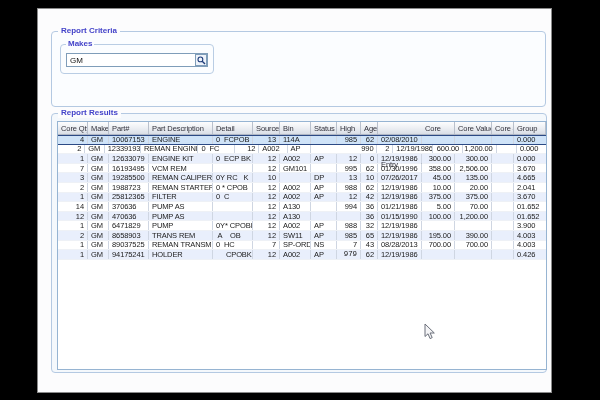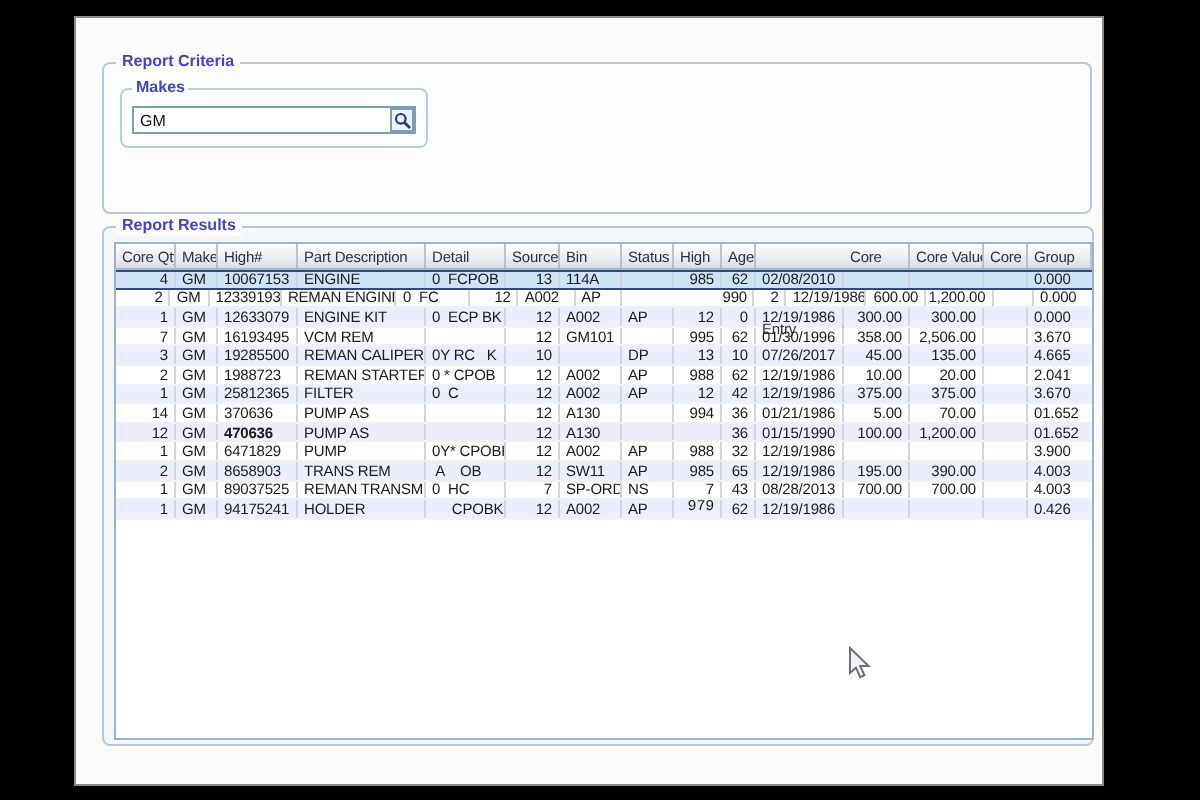--- a/index.html
+++ b/index.html
@@ -99,21 +99,21 @@
       </div>
 
     </div>
 
     <div class="panel results">
       <span class="panel-label">Report Results</span>
       <div class="grid">
         <div class="g-row head" id="grid-header">
             <div class="g-cell" style="width: 30px;">Core Qty</div>
             <div class="g-cell" style="width: 21px;">Make</div>
-            <div class="g-cell" style="width: 40px;">High#</div>
+            <div class="g-cell" style="width: 40px;">Part#</div>
             <div class="g-cell" style="width: 64px;">Part Description</div>
             <div class="g-cell" style="width: 40px;">Detail</div>
             <div class="g-cell" style="width: 27px;">Source</div>
             <div class="g-cell" style="width: 31px;">Bin</div>
             <div class="g-cell" style="width: 26px;">Status</div>
             <div class="g-cell" style="width: 24px;">High</div>
             <div class="g-cell" style="width: 17px;">Age</div>
             <div class="g-cell" style="width: 44px; margin-top: 36px;">Entry</div>
             <div class="g-cell" style="width: 33px;">Core</div>
             <div class="g-cell" style="width: 37px;">Core Value</div>
@@ -253,21 +253,21 @@
               <div class="g-cell r" style="width: 17px;">36</div>
               <div class="g-cell" style="width: 44px;">01/21/1986</div>
               <div class="g-cell r" style="width: 33px;">5.00</div>
               <div class="g-cell r" style="width: 37px;">70.00</div>
               <div class="g-cell" style="width: 22px;"></div>
               <div class="g-cell" style="width: 32px;">01.652</div>
             </div>
             <div class="g-row body-row stripe">
               <div class="g-cell r" style="width: 30px;">12</div>
               <div class="g-cell" style="width: 21px;">GM</div>
-              <div class="g-cell" style="width: 40px; font-weight: bold;">470636</div>
+              <div class="g-cell" style="width: 40px;">470636</div>
               <div class="g-cell" style="width: 64px;">PUMP AS</div>
               <div class="g-cell" style="width: 40px;"></div>
               <div class="g-cell r" style="width: 27px;">12</div>
               <div class="g-cell" style="width: 31px;">A130</div>
               <div class="g-cell" style="width: 26px;"></div>
               <div class="g-cell r" style="width: 24px;"></div>
               <div class="g-cell r" style="width: 17px;">36</div>
               <div class="g-cell" style="width: 44px;">01/15/1990</div>
               <div class="g-cell r" style="width: 33px;">100.00</div>
               <div class="g-cell r" style="width: 37px;">1,200.00</div>

